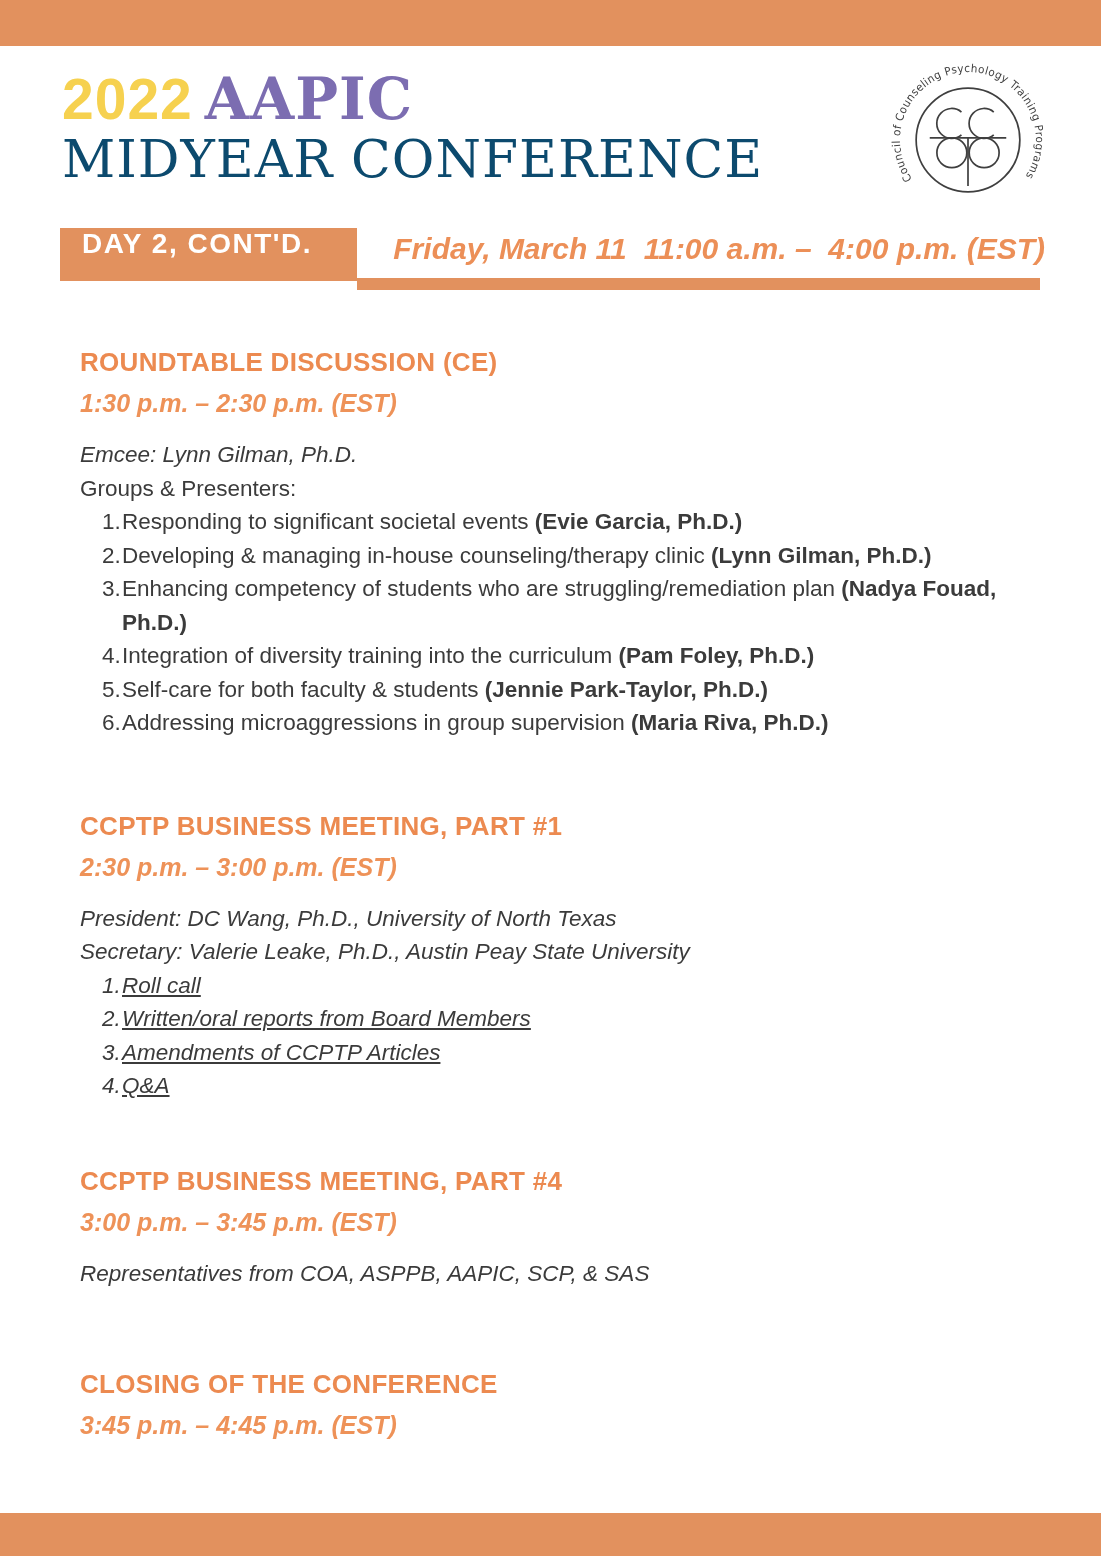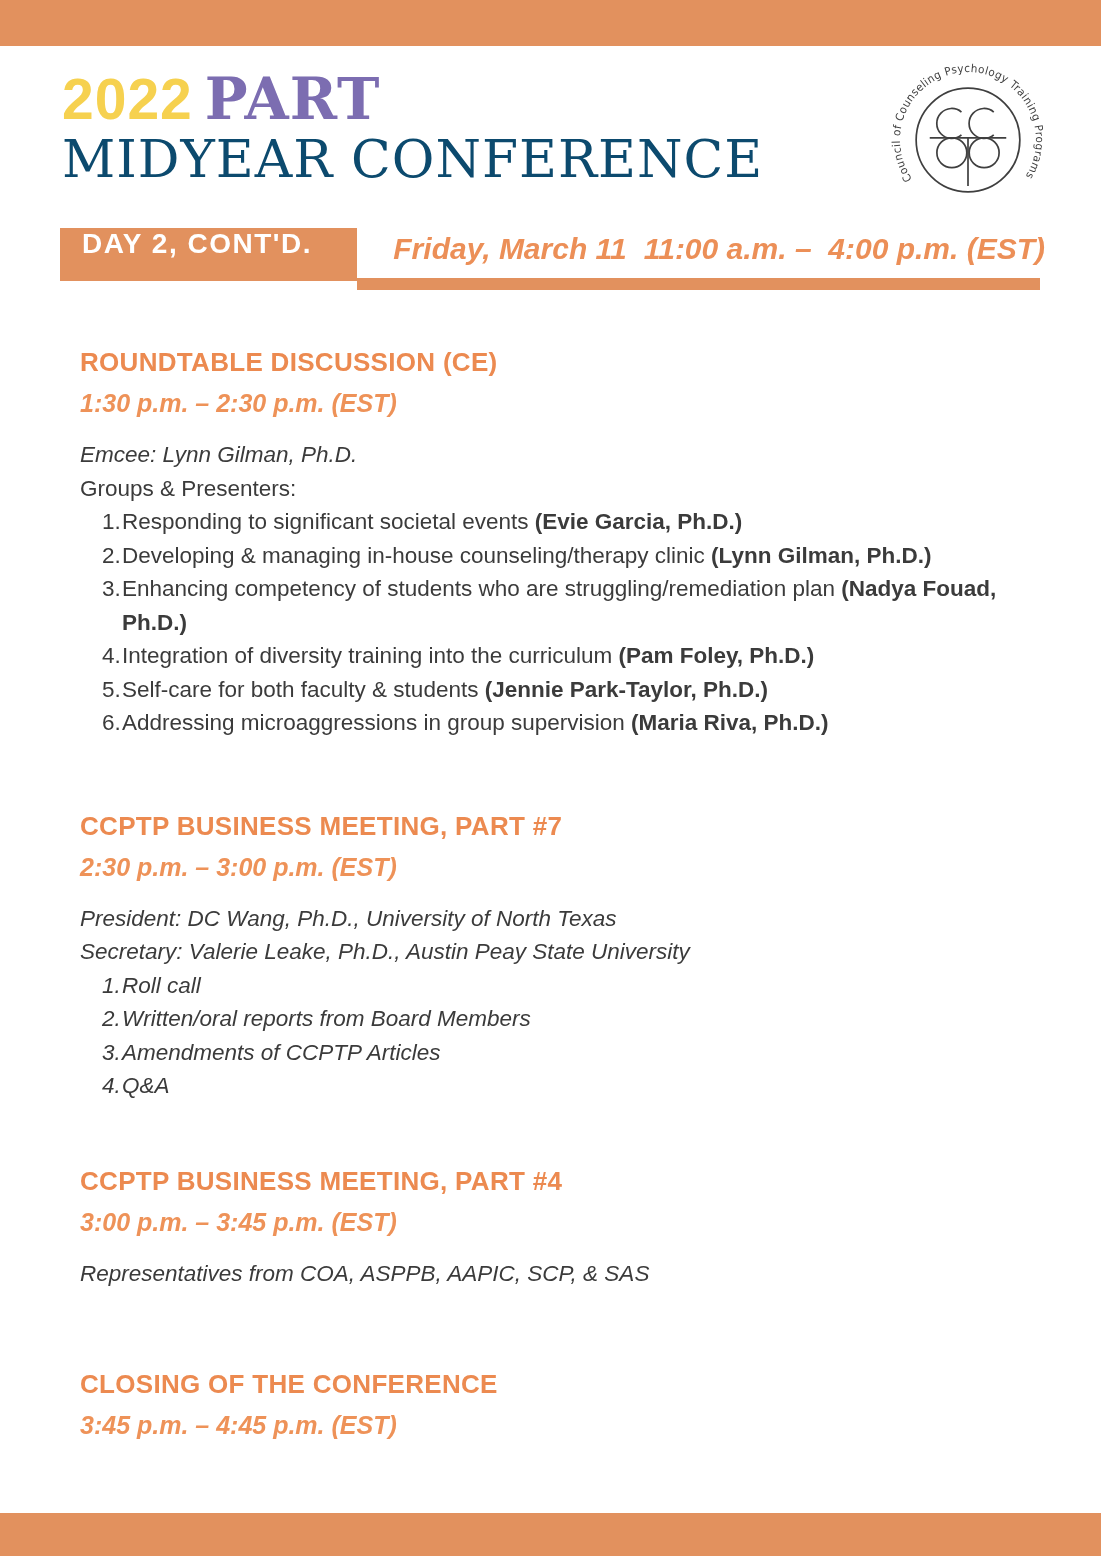--- a/index.html
+++ b/index.html
@@ -65,35 +65,35 @@
     margin:0;padding:0;list-style:none;counter-reset:li;
   }
   ol.num-list li{
     counter-increment:li;
     position:relative;padding-left:42px;line-height:33.5px;
   }
   ol.num-list li::before{
     content:counter(li) ".";
     position:absolute;left:22px;
   }
-  ol.num-list.italic-items li{font-style:italic;}
+  ol.num-list.italic-items li{font-style:italic;text-decoration:underline;}
   .mt-sec2{margin-top:70px;}
   .mt-sec3{margin-top:62px;}
   .mt-sec4{margin-top:78px;}
 </style>
 </head>
 <body>
 
 <div class="page">
 
   <div class="topbar"></div>
 
   <div class="titleblock">
     <div class="title-line1">
-      <span class="title-year">2022</span><span class="title-acronym">PART</span>
+      <span class="title-year">2022</span><span class="title-acronym">AAPIC</span>
     </div>
     <div class="title-line2">MIDYEAR CONFERENCE</div>
   </div>
 
   <svg class="logo" viewBox="-100 -100 200 200" aria-hidden="true">
     <defs>
       <path id="ringPath" d="M -65.5 45.9 A 80 80 0 1 1 65.5 45.9"></path>
     </defs>
     <text class="ring-text">
       <textPath href="#ringPath" startOffset="0" textLength="345" lengthAdjust="spacingAndGlyphs">Council of Counseling Psychology Training Programs</textPath>
@@ -131,21 +131,21 @@
           <li class="line"><span>Developing &amp; managing in-house counseling/therapy clinic </span><strong class="presenter">(Lynn Gilman, Ph.D.)</strong></li>
           <li class="line"><span>Enhancing competency of students who are struggling/remediation plan </span><strong class="presenter">(Nadya Fouad, Ph.D.)</strong></li>
           <li class="line"><span>Integration of diversity training into the curriculum </span><strong class="presenter">(Pam Foley, Ph.D.)</strong></li>
           <li class="line"><span>Self-care for both faculty &amp; students </span><strong class="presenter">(Jennie Park-Taylor, Ph.D.)</strong></li>
           <li class="line"><span>Addressing microaggressions in group supervision </span><strong class="presenter">(Maria Riva, Ph.D.)</strong></li>
         </ol>
       </div>
     </section>
 
     <section class="sec mt-sec2">
-      <h2 class="sec-heading">CCPTP BUSINESS MEETING, PART #7</h2>
+      <h2 class="sec-heading">CCPTP BUSINESS MEETING, PART #1</h2>
       <div class="sec-time">2:30 p.m. – 3:00 p.m. (EST)</div>
       <div class="sec-body">
         <p class="line italic">President: DC Wang, Ph.D., University of North Texas</p>
         <p class="line italic">Secretary: Valerie Leake, Ph.D., Austin Peay State University</p>
         <ol class="num-list italic-items">
           <li class="line">Roll call</li>
           <li class="line">Written/oral reports from Board Members</li>
           <li class="line">Amendments of CCPTP Articles</li>
           <li class="line">Q&amp;A</li>
         </ol>

